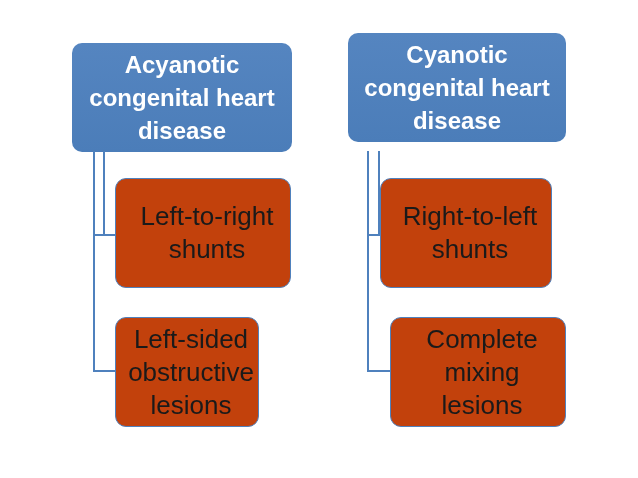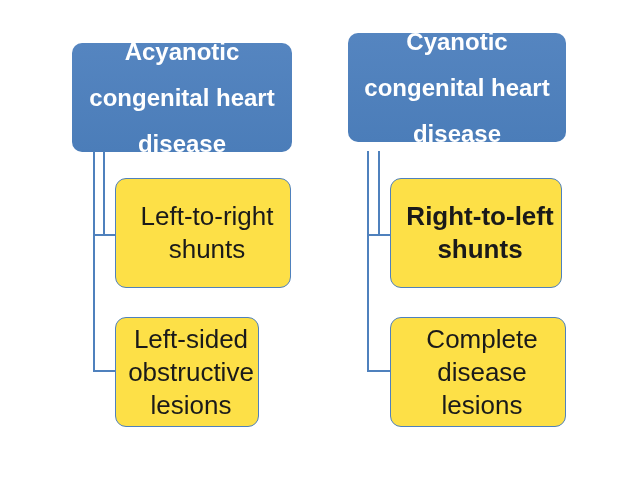--- a/index.html
+++ b/index.html
@@ -23,36 +23,36 @@
     text-align: center;
     white-space: pre-line;
     box-sizing: border-box;
   }
   .root-node {
     background: linear-gradient(180deg, #5585c0 0%, #4b7db9 100%);
     border-radius: 10px;
     color: #ffffff;
     font-weight: bold;
     font-size: 24px;
-    line-height: 46px;
+    line-height: 33px;
   }
   .child-node {
-    background: #fde047;
+    background: #c2410c;
     border: 1.5px solid #4f81bd;
     border-radius: 11px;
     color: #1a1a1a;
     font-size: 26px;
     line-height: 33px;
     padding-left: 8px;
   }
   .root-left  { left: 72px;  top: 43px;  width: 220px; height: 109px; }
   .root-right { left: 348px; top: 33px;  width: 218px; height: 109px; }
   .child-l1   { left: 115px; top: 178px; width: 176px; height: 110px; }
   .child-l2   { left: 115px; top: 317px; width: 144px; height: 110px; }
-  .child-r1   { left: 390px; top: 178px; width: 172px; height: 110px; font-weight: bold; }
+  .child-r1   { left: 380px; top: 178px; width: 172px; height: 110px; }
   .child-r2   { left: 390px; top: 317px; width: 176px; height: 110px; }
   .conn {
     position: absolute;
     background: #4f81bd;
   }
   
   .conn-l-v1 { left: 93px;  top: 151px; width: 2px;  height: 221px; }
   .conn-l-v2 { left: 103px; top: 151px; width: 2px;  height: 85px;  }
   .conn-l-h1 { left: 93px;  top: 234px; width: 23px; height: 2px;   }
   .conn-l-h2 { left: 93px;  top: 370px; width: 23px; height: 2px;   }
@@ -92,17 +92,17 @@
 
     <div class="conn conn-r-v1"></div>
     <div class="conn conn-r-v2"></div>
     <div class="conn conn-r-h1"></div>
     <div class="conn conn-r-h2"></div>
 
     <div class="node child-node child-r1">Right-to-left
 shunts</div>
 
     <div class="node child-node child-r2">Complete
-disease
+mixing
 lesions</div>
   </div>
 
 </div>
 
 </body></html>

